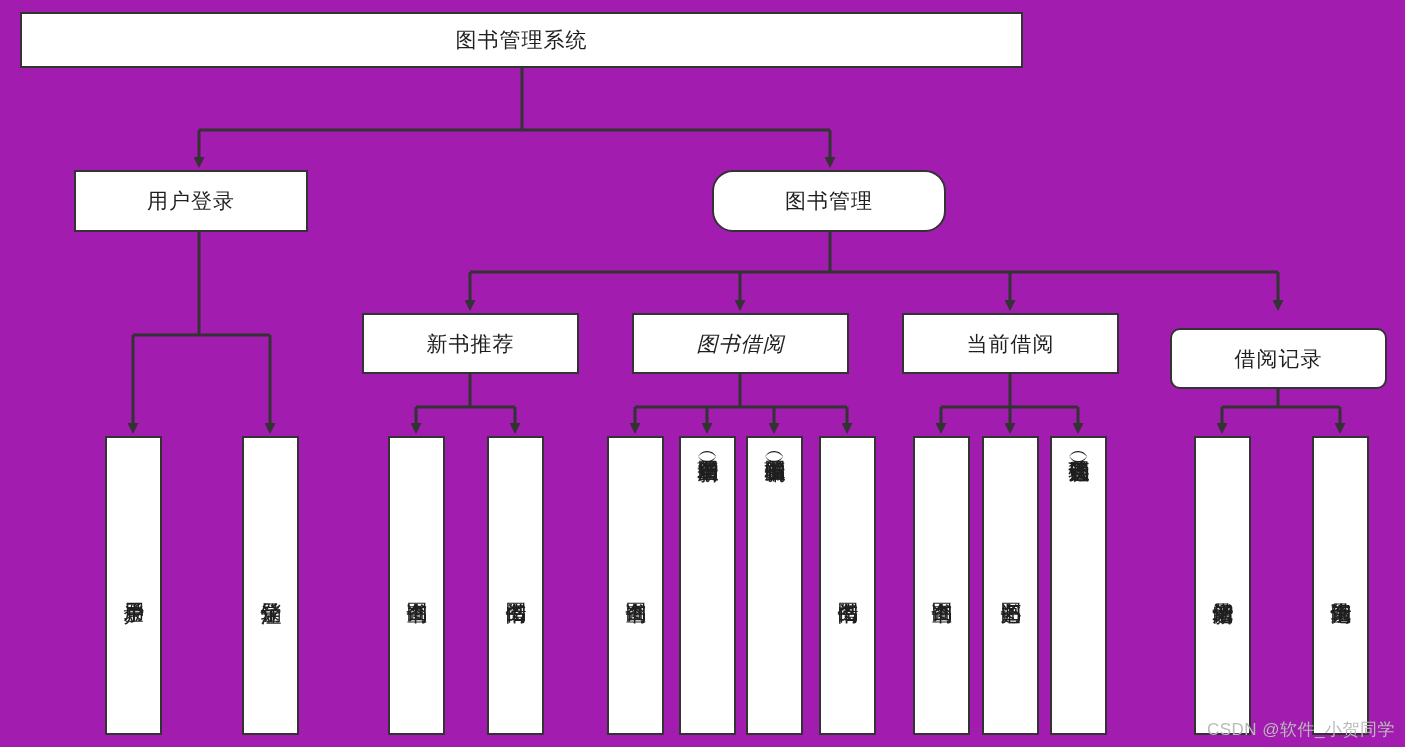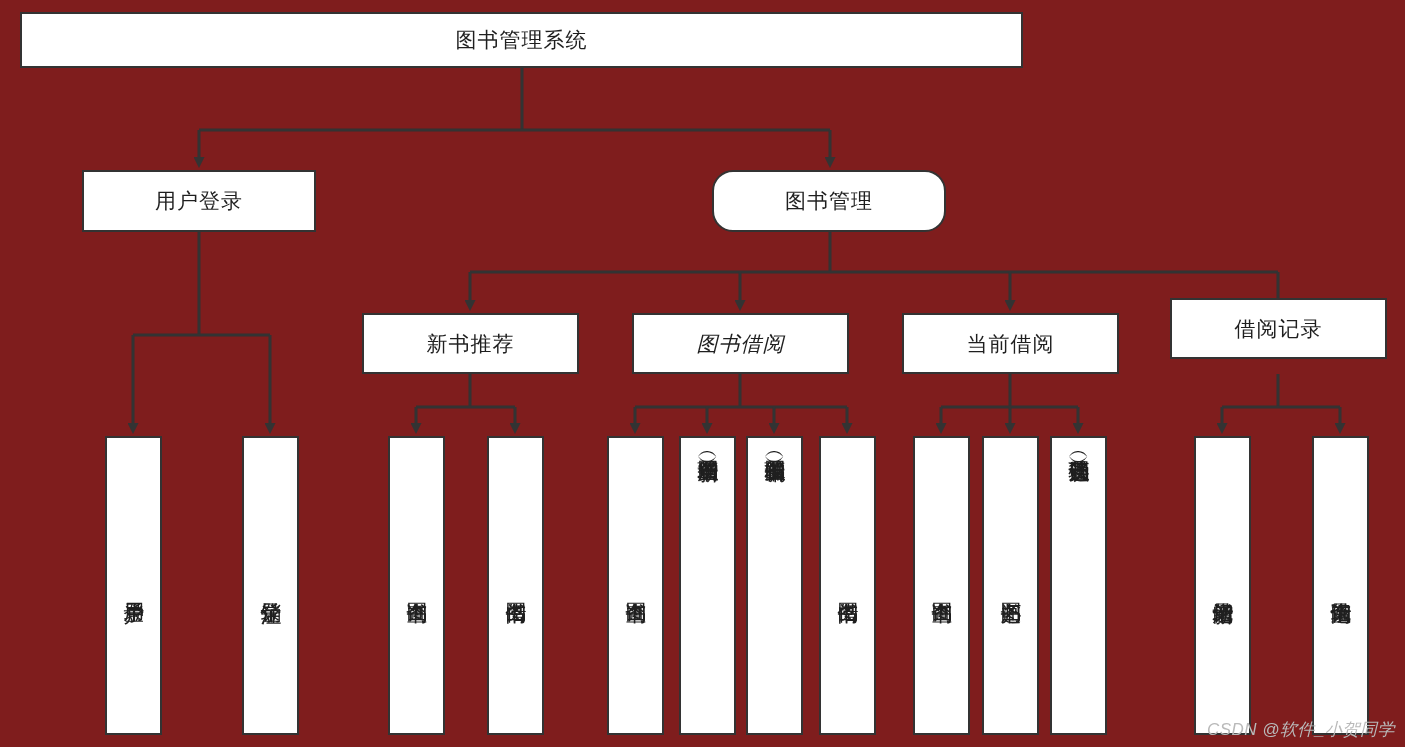--- a/index.html
+++ b/index.html
@@ -5,21 +5,21 @@
 <style>
   html,body{margin:0;padding:0;background:#ffffff;}
   body{
     font-family:"Liberation Sans","DejaVu Sans",sans-serif;
     color:#1a1a1a;
   }
   #canvas{
     position:relative;
     width:1405px;
     height:747px;
-    background:#7f1d1d;
+    background:#a21caf;
     overflow:hidden;
   }
   svg#wires{
     position:absolute;
     left:0; top:0;
     width:1405px;
     height:747px;
     pointer-events:none;
   }
   .node{
@@ -60,21 +60,20 @@
   }
   #watermark{
     position:absolute;
     right:10px;
     bottom:6px;
     font-size:17px;
     color:#b9b9b9;
     letter-spacing:0.5px;
     white-space:nowrap;
     user-select:none;
-    font-style:italic;
   }
 </style>
 </head>
 <body>
 
 <div id="canvas">
 
   <svg id="wires" viewBox="0 0 1405 747">
     <defs>
       <marker id="arrow" markerWidth="11" markerHeight="11" refX="1" refY="5.5" orient="auto" markerUnits="userSpaceOnUse">
@@ -122,41 +121,41 @@
       <path d="M1222,407 L1340,407"></path>
       <path d="M1222,407 L1222,424" marker-end="url(#arrow)"></path>
       <path d="M1340,407 L1340,424" marker-end="url(#arrow)"></path>
     </g>
   </svg>
 
   <div class="node h root" style="left:20px; top:12px; width:1003px; height:56px;">
     <span>图书管理系统</span>
   </div>
 
-  <div class="node h" style="left:82px; top:170px; width:234px; height:62px;">
+  <div class="node h" style="left:74px; top:170px; width:234px; height:62px;">
     <span>用户登录</span>
   </div>
 
   <div class="node h" style="left:712px; top:170px; width:234px; height:62px;border-radius:21px;">
     <span>图书管理</span>
   </div>
 
   <div class="node h" style="left:362px; top:313px; width:217px; height:61px;">
     <span>新书推荐</span>
   </div>
 
   <div class="node h" style="left:632px; top:313px; width:217px; height:61px;font-style:italic;">
     <span>图书借阅</span>
   </div>
 
   <div class="node h" style="left:902px; top:313px; width:217px; height:61px;align-items:center;">
     <span>当前借阅</span>
   </div>
 
-  <div class="node h" style="left:1170px; top:298px; width:217px; height:61px;">
+  <div class="node h" style="left:1170px; top:328px; width:217px; height:61px;border-radius:10px;">
     <span>借阅记录</span>
   </div>
 
   <div class="node v" style="left:105px; top:436px; width:57px; height:299px;">
     <span class="vtext">用户登录</span>
   </div>
 
   <div class="node v" style="left:242px; top:436px; width:57px; height:299px;">
     <span class="vtext">注销登录</span>
   </div>

